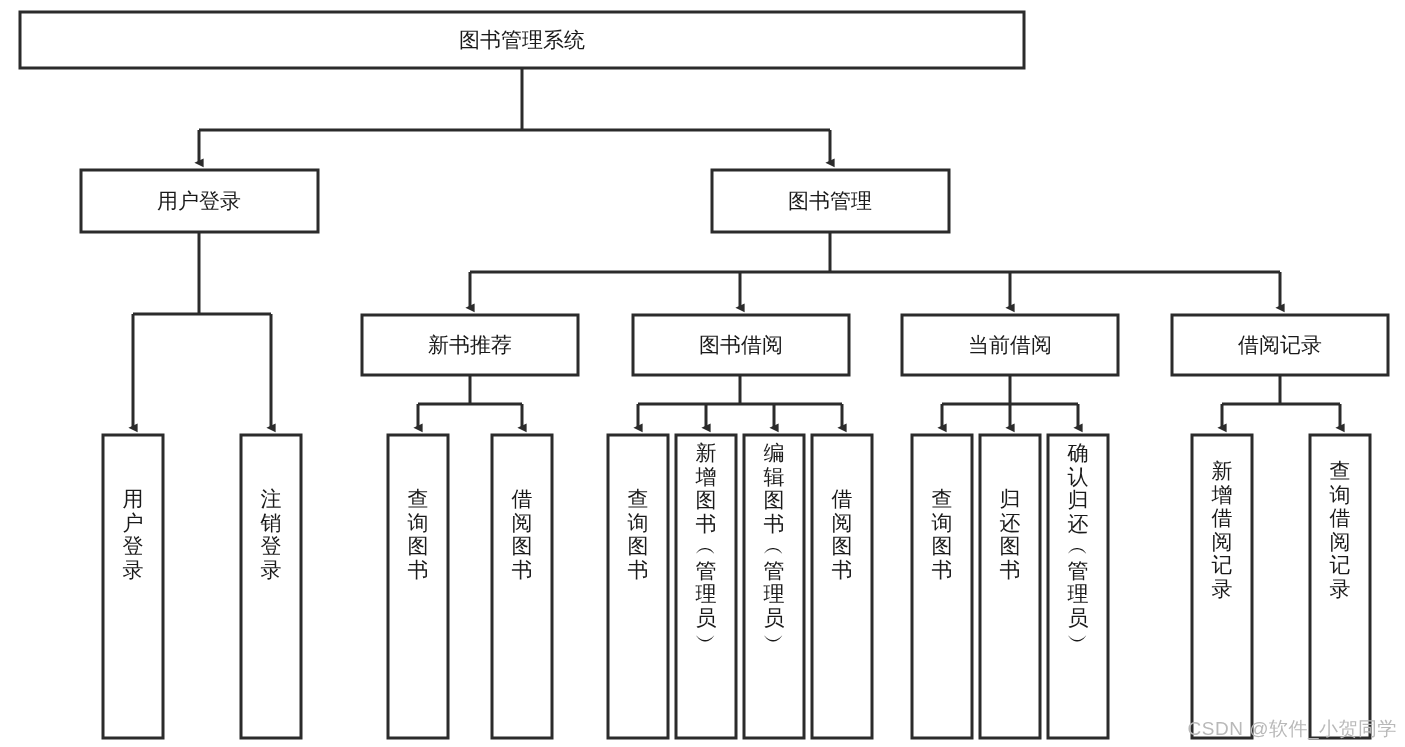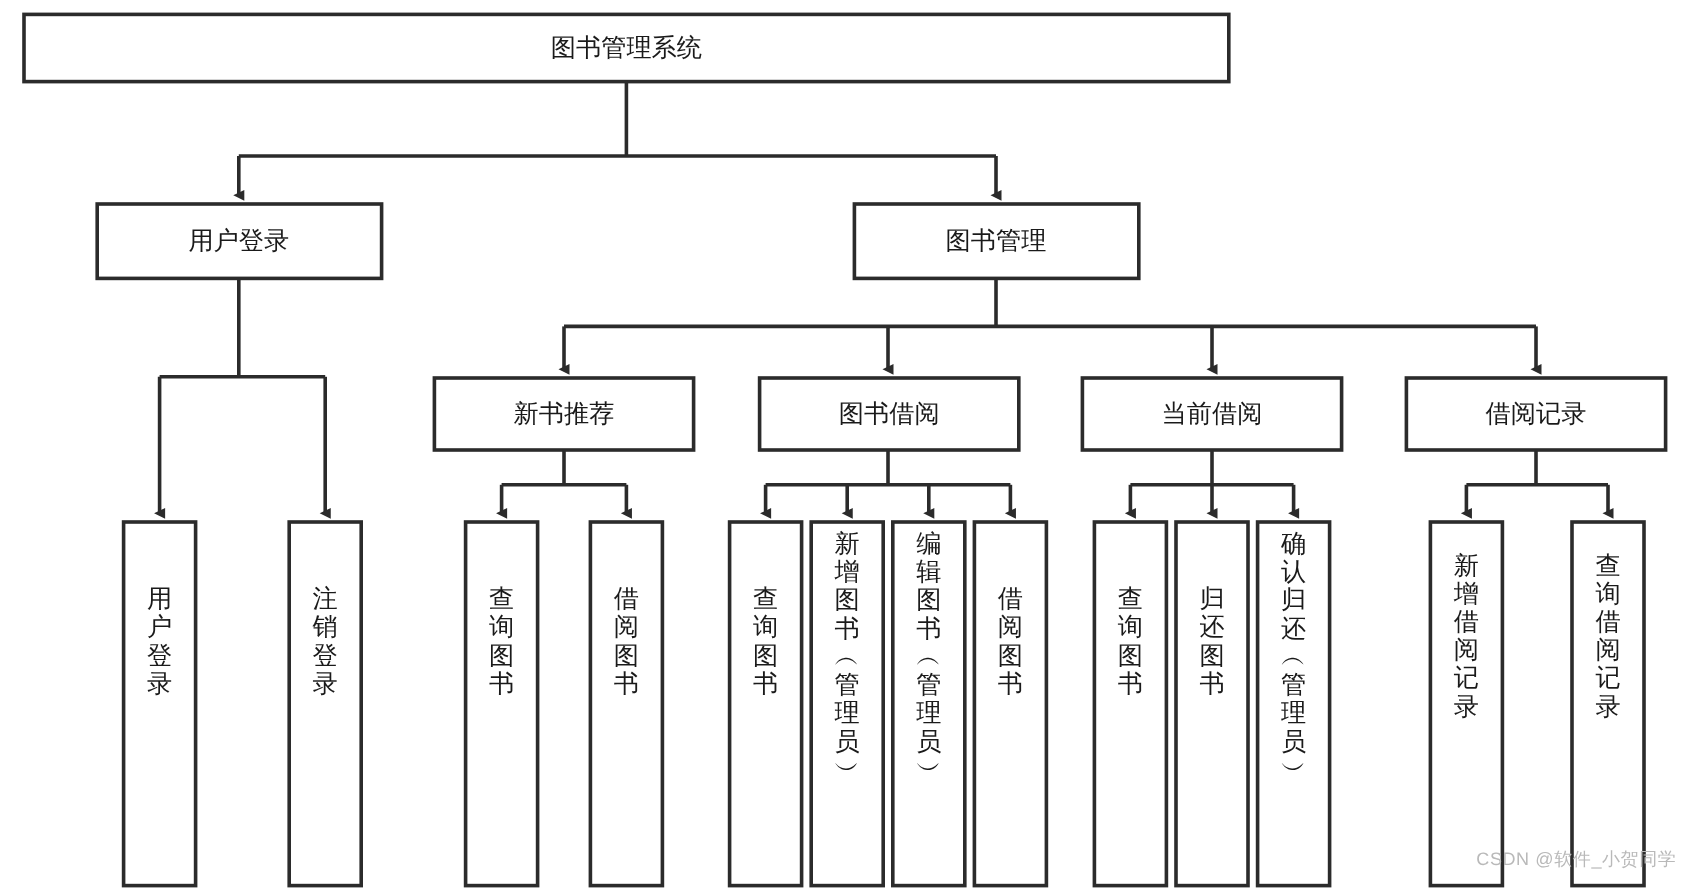--- a/index.html
+++ b/index.html
@@ -21,23 +21,23 @@
     dominant-baseline:middle;
   }
   .leaf-label{
     fill:#1a1a1a;
     font-family:"Liberation Sans","DejaVu Sans",sans-serif;
     font-size:21px;
     text-anchor:middle;
   }
   .watermark{
     position:absolute;
-    right:8px;bottom:16px;
+    right:8px;bottom:0;
     color:#b9b9b9;
-    font-size:15px;
+    font-size:19px;
     font-family:"Liberation Sans","DejaVu Sans",sans-serif;
     letter-spacing:0.5px;
     white-space:nowrap;
     pointer-events:none;
   }
 </style>
 </head>
 <body>
 
 <div id="diagram-root">

